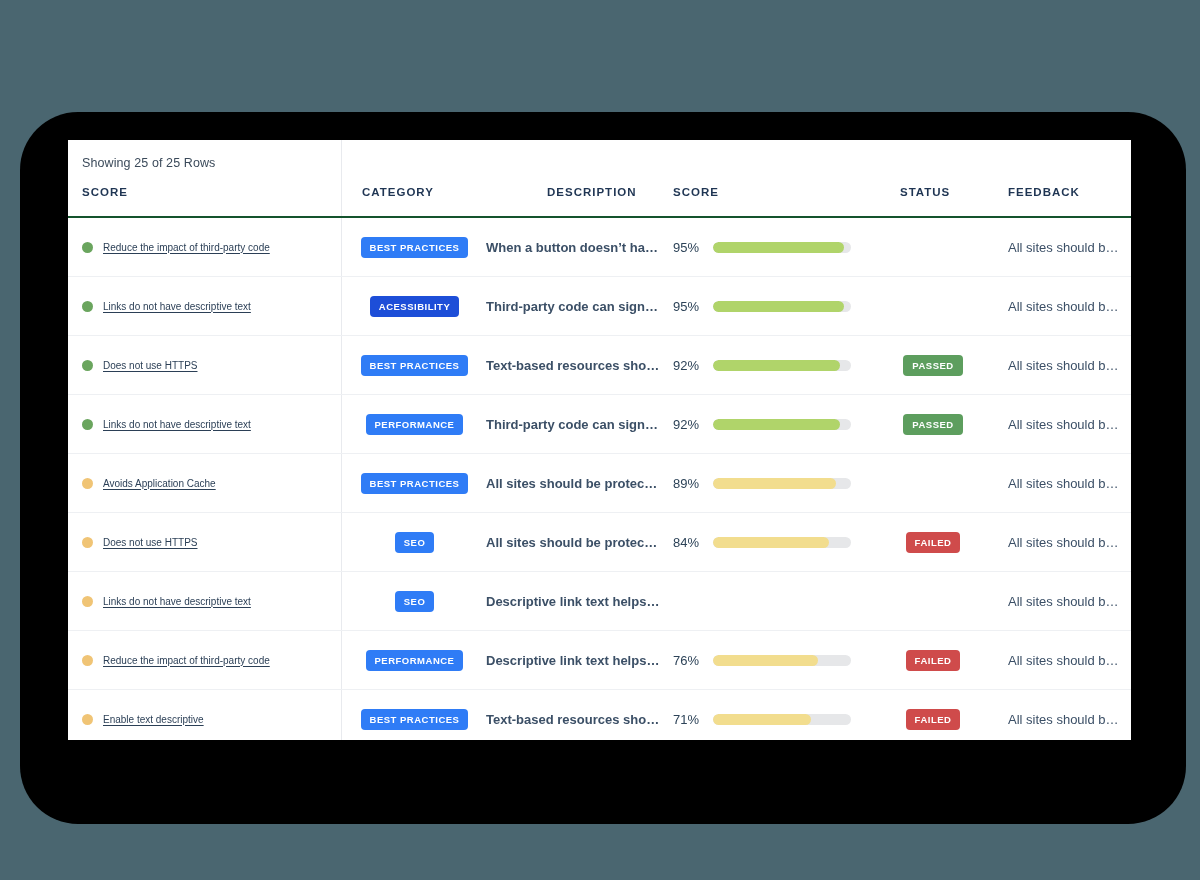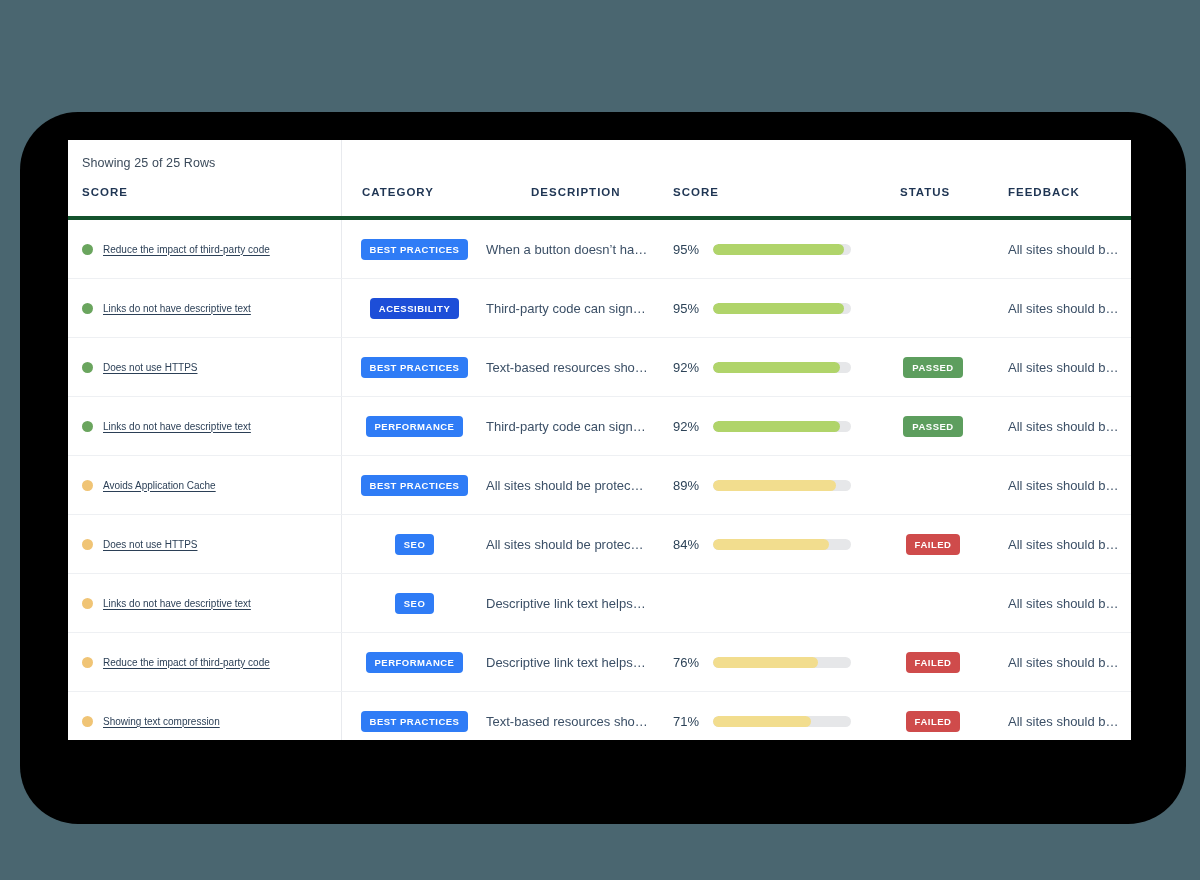--- a/index.html
+++ b/index.html
@@ -34,21 +34,21 @@
     width: 1063px;
     height: 600px;
     background: #ffffff;
     overflow: hidden;
   }
 
   
   .table-head {
     position: relative;
     height: 76px;
-    border-bottom: 4px solid #14532d;
+    border-bottom: 2px solid #14532d;
   }
   .rows-count {
     position: absolute;
     left: 14px;
     top: 16px;
     font-size: 12.5px;
     color: #3b4a5a;
     letter-spacing: .1px;
   }
   .col-headers {
@@ -145,20 +145,21 @@
     left: 418px;
     top: 0;
     width: 180px;
     height: 58px;
     display: flex;
     align-items: center;
     font-size: 13px;
     color: #3b4f66;
     white-space: nowrap;
     overflow: hidden;
+    font-weight: bold;
   }
 
   
   .cell-score {
     position: absolute;
     left: 605px;
     top: 0;
     width: 185px;
     height: 58px;
     display: flex;
@@ -229,21 +230,21 @@
 
 <div id="frame"></div>
 
 <div id="card">
 
   <div class="table-head">
     <div class="rows-count">Showing 25 of 25 Rows</div>
     <div class="col-headers">
       <div class="ch" style="left:14px;">SCORE</div>
       <div class="ch" style="left:294px;">CATEGORY</div>
-      <div class="ch" style="left:426px;padding-left:37px;">DESCRIPTION</div>
+      <div class="ch" style="left:442px;padding-left:37px;">DESCRIPTION</div>
       <div class="ch" style="left:605px;">SCORE</div>
       <div class="ch" style="left:832px;">STATUS</div>
       <div class="ch" style="left:940px;">FEEDBACK</div>
     </div>
     <div class="head-divider"></div>
   </div>
 
   <div id="rows-container">
       <div class="row">
         <div class="cell-test">
@@ -403,21 +404,21 @@
           </div>
         </div>
         <div class="cell-status">
           <span class="badge-status" style="background: rgb(207, 75, 75);">FAILED</span>
         </div>
         <div class="cell-feedback">All sites should b…</div>
       </div>
       <div class="row">
         <div class="cell-test">
           <span class="dot" style="background: rgb(240, 196, 117);"></span>
-          <a class="test-link">Showing text compression</a>
+          <a class="test-link">Enable text descriptive</a>
         </div>
         <div class="row-divider"></div>
         <div class="cell-category">
           <span class="badge-cat" style="background: rgb(47, 124, 246);">BEST PRACTICES</span>
         </div>
         <div class="cell-desc">Text-based resources sho…</div>
         <div class="cell-score">
           <span class="score-num">71%</span>
           <div class="track">
             <div class="fill" style="width: 71%; background: rgb(242, 221, 142);"></div>

